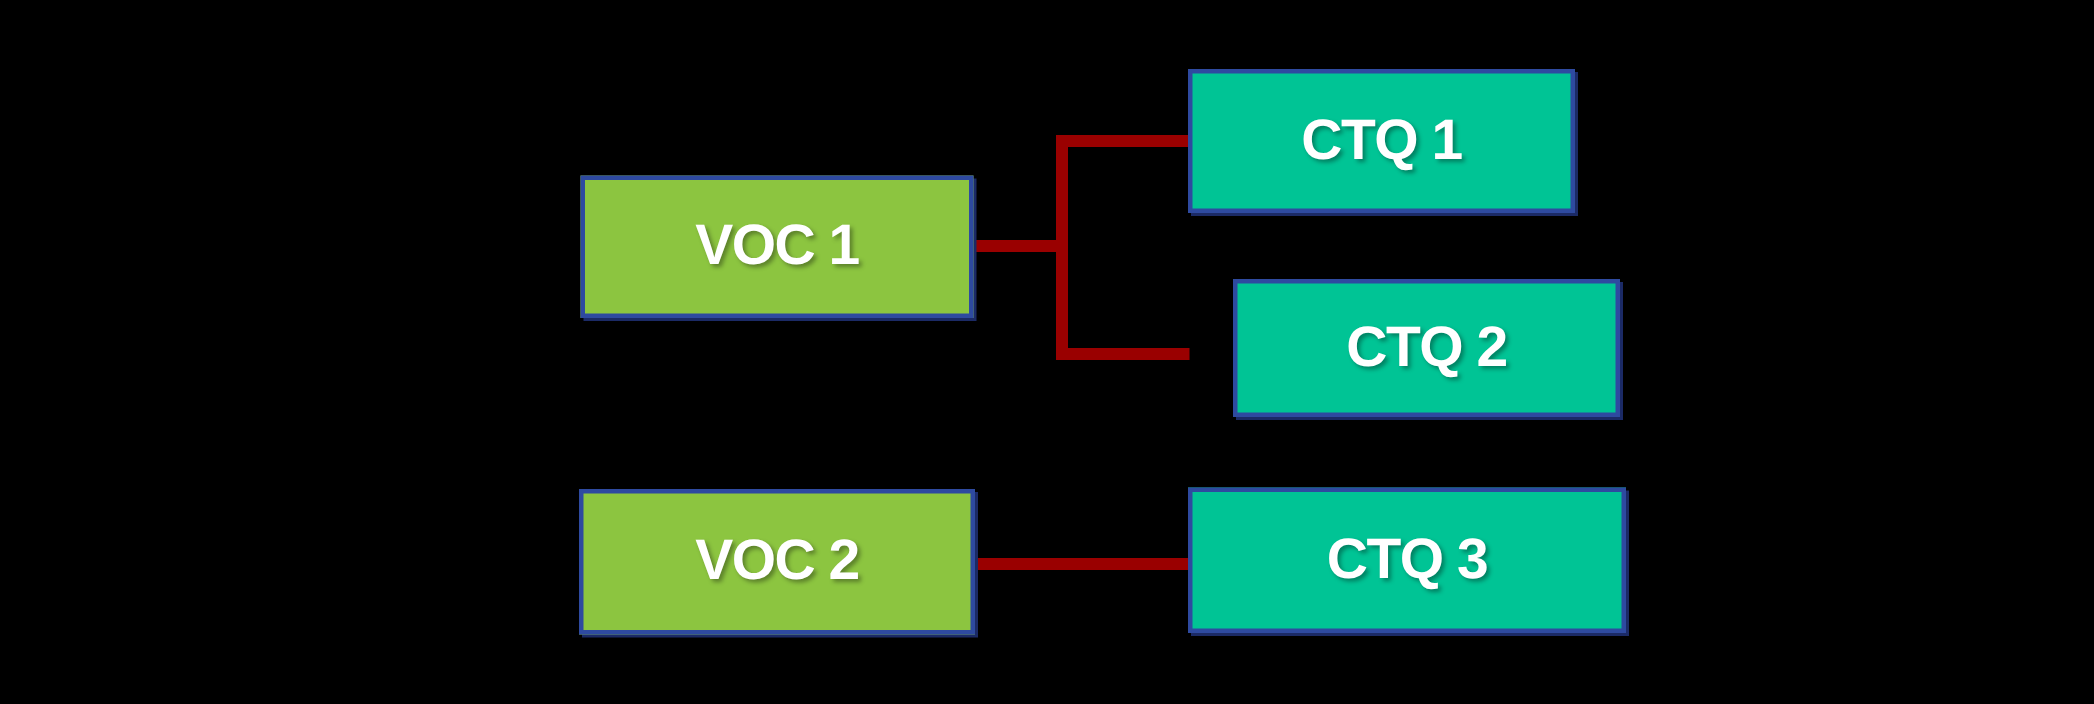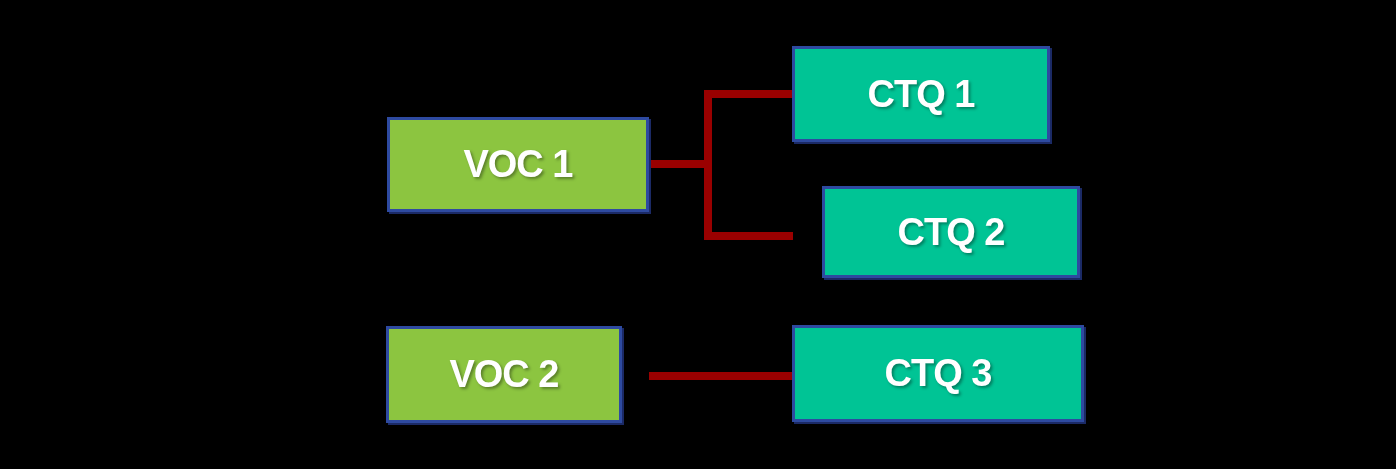--- a/index.html
+++ b/index.html
@@ -36,21 +36,21 @@
     white-space: nowrap;
   }
   .edge {
     position: absolute;
     background: var(--connector, #9A0000);
   }
   
   #node-voc1 { left: 387px; top: 117px; width: 262px; height: 95px; }
   #node-ctq1 { left: 792px; top:  46px; width: 258px; height: 96px; }
   #node-ctq2 { left: 792px; top: 186px; width: 258px; height: 92px; margin-left: 30px; }
-  #node-voc2 { left: 386px; top: 326px; width: 236px; height: 97px; }
+  #node-voc2 { left: 386px; top: 326px; width: 264px; height: 97px; }
   #node-ctq3 { left: 792px; top: 325px; width: 292px; height: 97px; }
   
   #edge-voc1-stub     { left: 648px; top: 160px; width:  60px; height: 8px; }
   #edge-voc1-vertical { left: 704px; top:  90px; width:   8px; height: 150px; }
   #edge-to-ctq1       { left: 708px; top:  90px; width:  85px; height: 8px; }
   #edge-to-ctq2       { left: 708px; top: 232px; width:  85px; height: 8px; }
   #edge-voc2-ctq3     { left: 649px; top: 372px; width: 144px; height: 8px; }
 </style>
 </head>
 <body>

